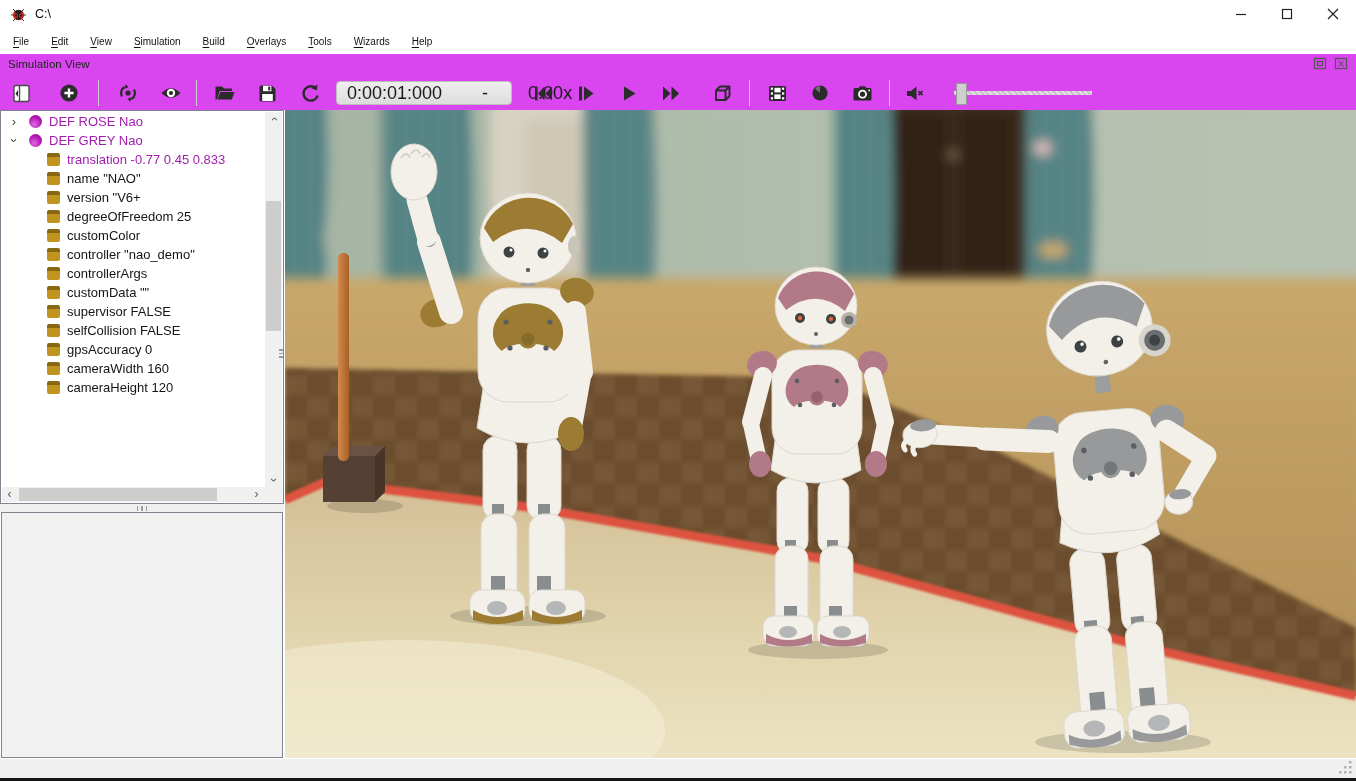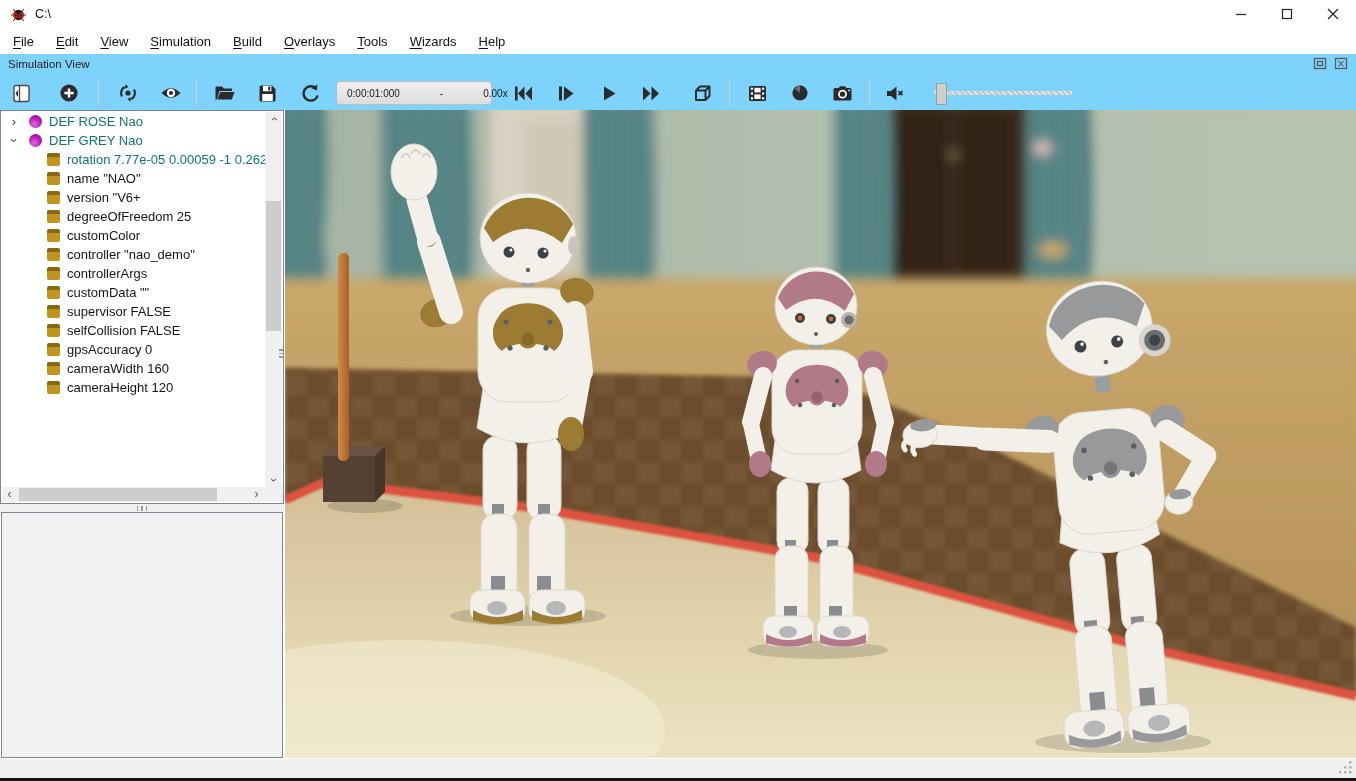--- a/index.html
+++ b/index.html
@@ -10,49 +10,49 @@
     -webkit-font-smoothing:antialiased;
   }
   
   .titlebar{position:absolute;left:0;top:0;width:1356px;height:28px;background:#fff;display:flex;align-items:center;}
   .titlebar .appicon{margin-left:10px;width:17px;height:17px;}
   .titlebar .title{margin-left:8px;font-size:12.5px;color:#111;}
   .wincontrols{position:absolute;right:0;top:0;height:28px;display:flex;}
   .winbtn{width:46px;height:28px;display:flex;align-items:center;justify-content:center;background:transparent;border:none;}
   
   .menubar{position:absolute;left:0;top:28px;width:1356px;height:26px;background:#fff;display:flex;align-items:center;padding-left:2px;box-sizing:border-box;}
-  .menu-item{display:inline-block;padding:3px 11px;font-size:13px;color:#111;cursor:default;}
+  .menu-item{display:inline-block;padding:3px 11px;font-size:10px;color:#111;cursor:default;}
   .menu-item u{text-decoration:underline;text-underline-offset:2px;}
   
-  .dockarea{position:absolute;left:0;top:54px;width:1356px;height:56px;background:#7dd3fc;}
+  .dockarea{position:absolute;left:0;top:54px;width:1356px;height:56px;background:#d946ef;}
   .dock-title{position:absolute;left:8px;top:4px;font-size:11.5px;color:#222;}
   .dock-icons{position:absolute;right:8px;top:3px;display:flex;gap:7px;}
   .toolbar{position:absolute;left:0;top:22px;width:1356px;height:34px;display:flex;align-items:center;}
   .tbtn{width:34px;height:30px;display:flex;align-items:center;justify-content:center;background:transparent;border:none;padding:0;flex:0 0 auto;}
   .tsep{width:1px;height:26px;background:#cfcfcf;margin:0 4px;flex:0 0 auto;}
-  .timebox{flex:0 0 auto;width:156px;height:24px;margin:0 9px;border:1px solid #bdbdbd;border-radius:4px;
+  .timebox{flex:0 0 auto;width:176px;height:24px;margin:0 9px;border:1px solid #bdbdbd;border-radius:4px;
     background:linear-gradient(#efefef,#dcdcdc);display:flex;align-items:center;justify-content:space-between;
-    padding:0 10px;box-sizing:border-box;font-size:10px;color:#1a1a1a;gap:40px;}
+    padding:0 10px;box-sizing:border-box;font-size:18px;color:#1a1a1a;gap:40px;}
   .slider{position:relative;width:138px;height:22px;margin-left:22px;flex:0 0 auto;}
   .slider .track{position:absolute;left:0;right:0;top:9px;height:4px;background:repeating-linear-gradient(45deg,#c6c6c6 0 2px,#e2e2e2 2px 4px);}
   .slider .handle{position:absolute;left:2px;top:1px;width:9px;height:20px;background:#cfcfcf;border:1px solid #9a9a9a;border-radius:1px;}
   
   .treebox{position:absolute;left:0;top:110px;width:284px;height:394px;border:1px solid #80858f;background:#fff;box-sizing:border-box;}
   .tree-rows{position:absolute;left:0;top:1px;width:264px;height:376px;overflow:hidden;}
   .tree-row{display:flex;align-items:center;height:19px;white-space:nowrap;}
   .chev{width:14px;margin-left:6px;flex:0 0 auto;font-size:13px;color:#444;text-align:center;line-height:19px;}
   .chev.none{visibility:hidden;}
   .chev.collapsed::before{content:"\203A";display:inline-block;}
   .chev.expanded::before{content:"\203A";display:inline-block;transform:rotate(90deg);}
   .ticon{width:13px;height:13px;margin-left:8px;flex:0 0 auto;border-radius:2px;}
   .tree-row.d1 .chev{margin-left:24px;}
   .ticon.node{border-radius:50%;background:radial-gradient(circle at 40% 70%,#e06ae0 0%,#b517b5 55%,#7c0b7c 100%);}
   .ticon.field{background:linear-gradient(180deg,#876712 0 32%,#c0941e 32% 100%);border-radius:2px;}
   .tlabel{margin-left:7px;font-size:13px;}
-  .tlabel.blue{color:#0f766e;}
+  .tlabel.blue{color:#a21caf;}
   .tlabel.black{color:#141414;}
   
   .vscroll{position:absolute;right:1px;top:1px;width:17px;height:376px;background:#f0f0f0;}
   .vscroll .arr{position:absolute;left:0;width:17px;height:15px;color:#555;font-size:12px;text-align:center;line-height:14px;}
   .vscroll .arr.up{top:0;}
   .vscroll .arr.up::before{content:"\203A";display:inline-block;transform:rotate(-90deg);}
   .vscroll .arr.down{bottom:0;}
   .vscroll .arr.down::before{content:"\203A";display:inline-block;transform:rotate(90deg);}
   .vscroll .thumb{position:absolute;left:1px;width:15px;top:89px;height:130px;background:#cdcdcd;}
   .hscroll{position:absolute;left:1px;bottom:1px;width:281px;height:15px;background:#f0f0f0;}
@@ -289,26 +289,26 @@
         <span class="tlabel blue">DEF ROSE Nao</span>
       </div>
 
 
       <div class="tree-row d0">
         <span class="chev expanded"></span>
         <span class="ticon node"></span>
         <span class="tlabel blue">DEF GREY Nao</span>
       </div>
 
-
-      <div class="tree-row d1">
-        <span class="chev none"></span>
-        <span class="ticon field"></span>
-        <span class="tlabel blue">rotation 7.77e-05 0.00059 -1 0.262</span>
-      </div>
+      <div class="tree-row d1">
+        <span class="chev none"></span>
+        <span class="ticon field"></span>
+        <span class="tlabel blue">translation -0.77 0.45 0.833</span>
+      </div>
+
 
       <div class="tree-row d1">
         <span class="chev none"></span>
         <span class="ticon field"></span>
         <span class="tlabel black">name "NAO"</span>
       </div>
 
       <div class="tree-row d1">
         <span class="chev none"></span>
         <span class="ticon field"></span>

